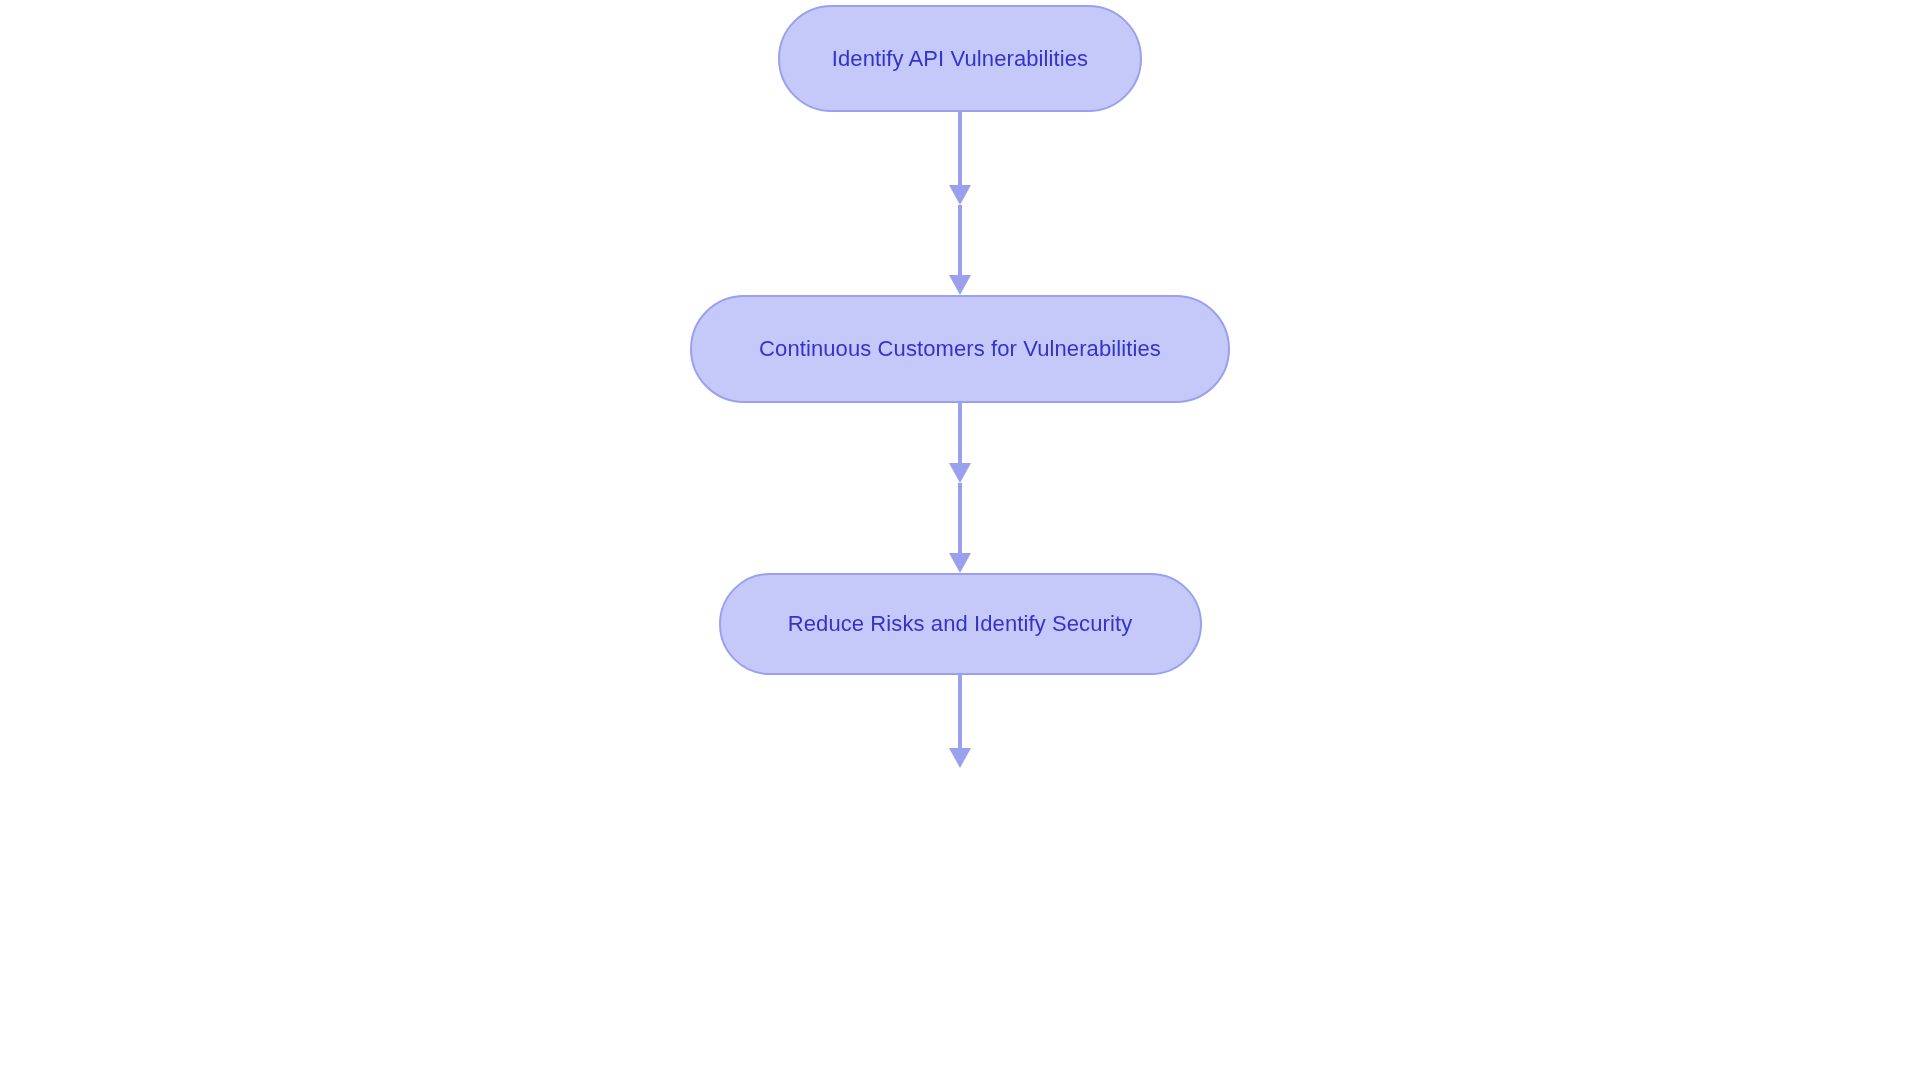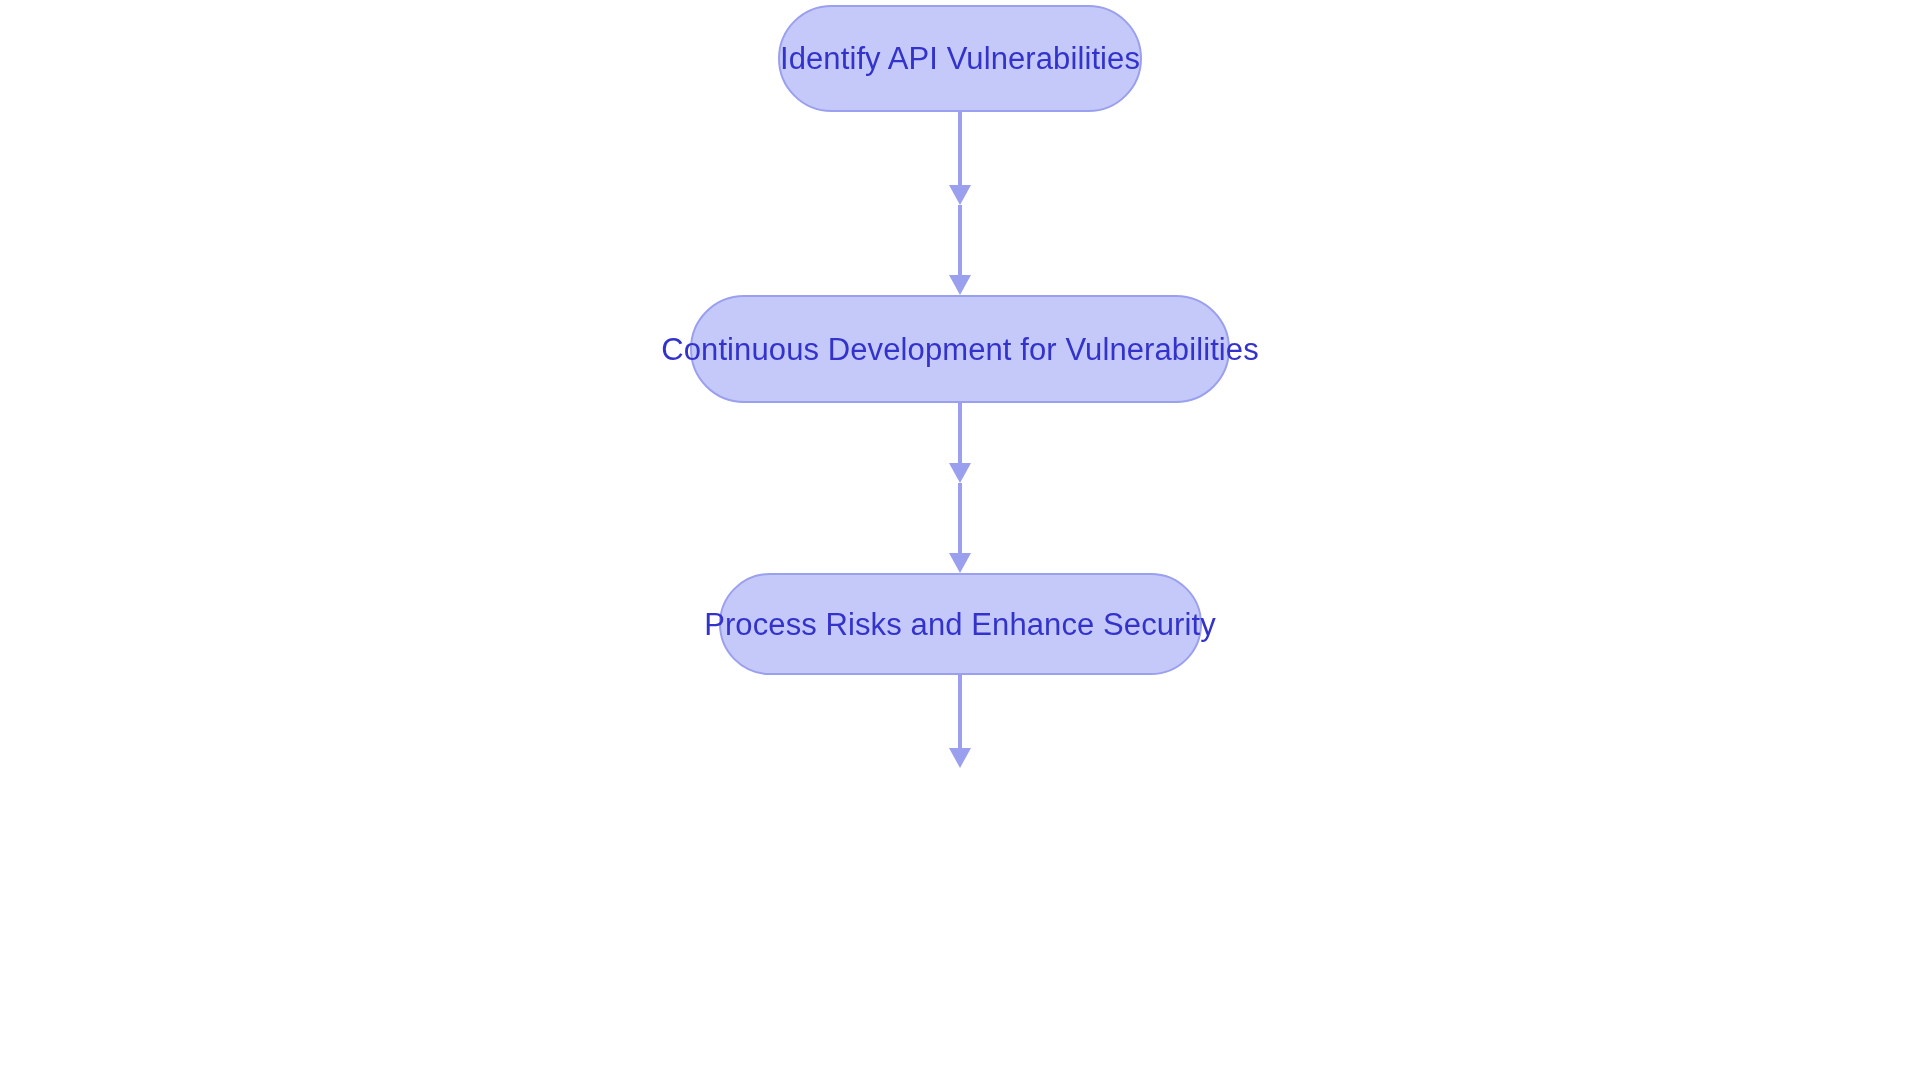--- a/index.html
+++ b/index.html
@@ -45,21 +45,21 @@
     font-size: 31px;
     font-weight: 400;
     letter-spacing: 0.1px;
     line-height: 1;
     white-space: nowrap;
     user-select: none;
   }
 
   .node-label {
     color: #3333cc;
-    font-size: 31px;
+    font-size: 22px;
     line-height: 1;
   }
 
   
   .node-0 { width: 364px; height: 107px; margin-top: 5px; }
   .node-1 { width: 378px; height: 97px; }
   .node-2 { width: 540px; height: 108px; }
   .node-3 { width: 498px; height: 100px; }
   .node-4 { width: 483px; height: 102px; }
   .node-5 { width: 382px; height: 103px; }
@@ -108,36 +108,36 @@
       <div class="connector-arrow"></div>
     </div>
 
 
     <div class="connector connector-1">
       <div class="connector-line"></div>
       <div class="connector-arrow"></div>
     </div>
 
     <div class="node node-2">
-      <span class="node-label">Continuous Development for Vulnerabilities</span>
+      <span class="node-label">Continuous Customers for Vulnerabilities</span>
     </div>
 
     <div class="connector connector-2">
       <div class="connector-line"></div>
       <div class="connector-arrow"></div>
     </div>
 
 
     <div class="connector connector-3">
       <div class="connector-line"></div>
       <div class="connector-arrow"></div>
     </div>
 
     <div class="node node-4">
-      <span class="node-label">Process Risks and Enhance Security</span>
+      <span class="node-label">Reduce Risks and Identify Security</span>
     </div>
 
     <div class="connector connector-4">
       <div class="connector-line"></div>
       <div class="connector-arrow"></div>
     </div>
 
 
   </div>
 </div>

